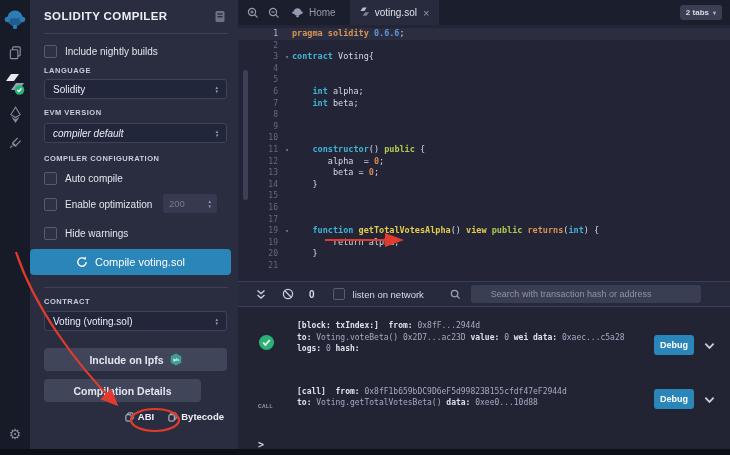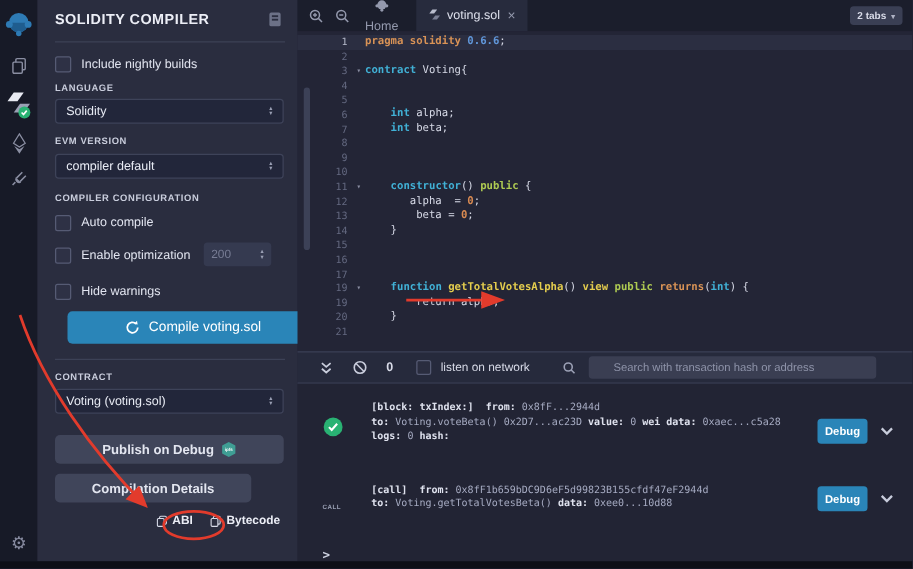--- a/index.html
+++ b/index.html
@@ -24,21 +24,21 @@
          border-radius:3px;font-size:9.5px;color:#787d95;box-sizing:border-box;}
   .btn-compile{display:flex;align-items:center;justify-content:center;gap:7px;background:var(--accent-blue);
          border-radius:4px;color:#fff;font-size:11px;font-weight:500;cursor:pointer;}
   .side-btn{display:flex;align-items:center;justify-content:center;gap:6px;background:var(--button-gray);
          border-radius:4px;color:#e3e6f0;font-size:10.5px;font-weight:600;cursor:pointer;}
   .abi-row{display:flex;align-items:center;gap:14px;}
   .abi-item{display:flex;align-items:center;gap:4px;font-size:9.5px;font-weight:bold;color:#eceef6;cursor:pointer;}
   
   #tabbar{left:238px;top:0;width:492px;height:25px;background:#1b1e2c;display:flex;align-items:center;}
   .zoomic{margin-left:9px;display:flex;}
-  .tab-home{margin-left:12px;display:flex;align-items:center;gap:6px;color:#9499ad;font-size:10px;flex-direction:column;}
+  .tab-home{margin-left:12px;display:flex;align-items:center;gap:6px;color:#9499ad;font-size:10px;}
   .tab-active{margin-left:14px;height:25px;display:flex;align-items:center;gap:6px;padding:0 10px;
         background:#272b3d;color:#dde0ec;font-size:10px;}
   .tab-close{color:#9499ad;font-size:11px;line-height:10px;}
   .tabs-pill{margin-left:auto;margin-right:8px;background:#3a3f54;border-radius:3px;color:#d8dbe8;
         font-size:8px;font-weight:bold;padding:3px 6px;display:flex;align-items:center;gap:4px;}
   .pill-caret{font-size:6px;color:#aeb2c4;}
   
   #editor{left:238px;top:25px;width:492px;height:256px;background:#232536;padding-top:3px;box-sizing:border-box;}
   .escroll{position:absolute;left:5px;top:45px;width:5px;height:130px;background:#3c4157;border-radius:2.5px;}
   .cl{display:flex;height:11.6px;line-height:11.6px;font-family:"DejaVu Sans Mono",monospace;font-size:8.5px;}
@@ -139,21 +139,21 @@
   <div class="abs flabel" style="left:14px;top:66px;">LANGUAGE</div>
   <div class="abs sel" style="left:14px;top:79px;width:183px;height:20px;">
     <span>Solidity</span>
     <span class="stepper">
         <span>▴</span>
         <span>▾</span>
       </span>
   </div>
 
   <div class="abs flabel" style="left:14px;top:108px;">EVM VERSION</div>
-  <div class="abs sel" style="left:14px;top:123px;width:183px;height:20px;">
+  <div class="abs sel" style="left:14px;top:123px;width:183px;height:20px;font-style:italic;">
     <span>compiler default</span>
     <span class="stepper">
         <span>▴</span>
         <span>▾</span>
       </span>
   </div>
 
   <div class="abs flabel" style="left:14px;top:154px;">COMPILER CONFIGURATION</div>
 
   <div class="abs cbrow" style="left:14px;top:172px;">
@@ -171,40 +171,40 @@
         <span>▴</span>
         <span>▾</span>
       </span>
   </div>
 
   <div class="abs cbrow" style="left:14px;top:227px;">
     <span class="cbox"></span>
     <span class="cblab">Hide warnings</span>
   </div>
 
-  <div class="abs btn-compile" style="left:24px;top:249px;width:201px;height:26px;">
+  <div class="abs btn-compile" style="left:0;top:249px;width:201px;height:26px;">
     <svg width="12" height="12" viewBox="0 0 12 12">
         <path d="M10.2 6a4.2 4.2 0 1 1-1.3-3" fill="none" stroke="#fff" stroke-width="1.4"></path>
         <polygon points="9.6,0.6 10.1,3.6 7.2,3.1" fill="#fff"></polygon>
       </svg>
     <span>Compile voting.sol</span>
   </div>
 
   <div class="abs divider" style="top:287px;"></div>
   <div class="abs flabel" style="left:14px;top:297px;">CONTRACT</div>
   <div class="abs sel" style="left:14px;top:311px;width:183px;height:20px;">
     <span>Voting (voting.sol)</span>
     <span class="stepper">
         <span>▴</span>
         <span>▾</span>
       </span>
   </div>
 
   <div class="abs side-btn" style="left:14px;top:348px;width:183px;height:23px;">
-    <span>Publish on Debug</span>
+    <span>Include on Ipfs</span>
     <svg width="12" height="13" viewBox="0 0 12 13">
         <polygon points="6,0.5 11.3,3.3 11.3,9.7 6,12.5 0.7,9.7 0.7,3.3" fill="var(--ipfs-teal)"></polygon>
         <text x="6" y="8.2" font-size="3.6" fill="#fff" text-anchor="middle" font-family="Liberation Sans, sans-serif">ipfs</text>
       </svg>
   </div>
   <div class="abs side-btn" style="left:14px;top:379px;width:157px;height:23px;">
     <span>Compilation Details</span>
   </div>
 
   <div class="abs abi-row" style="right:14px;top:411px;">

